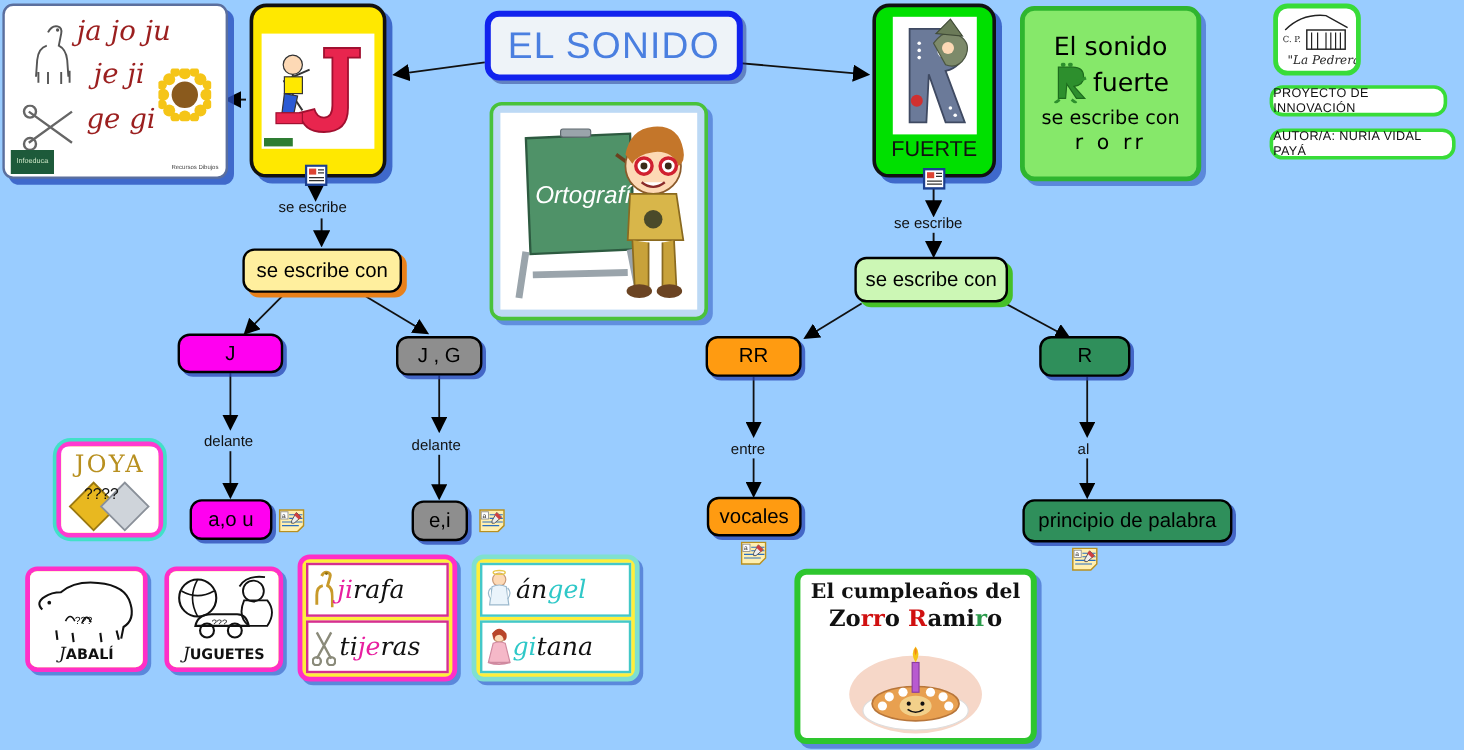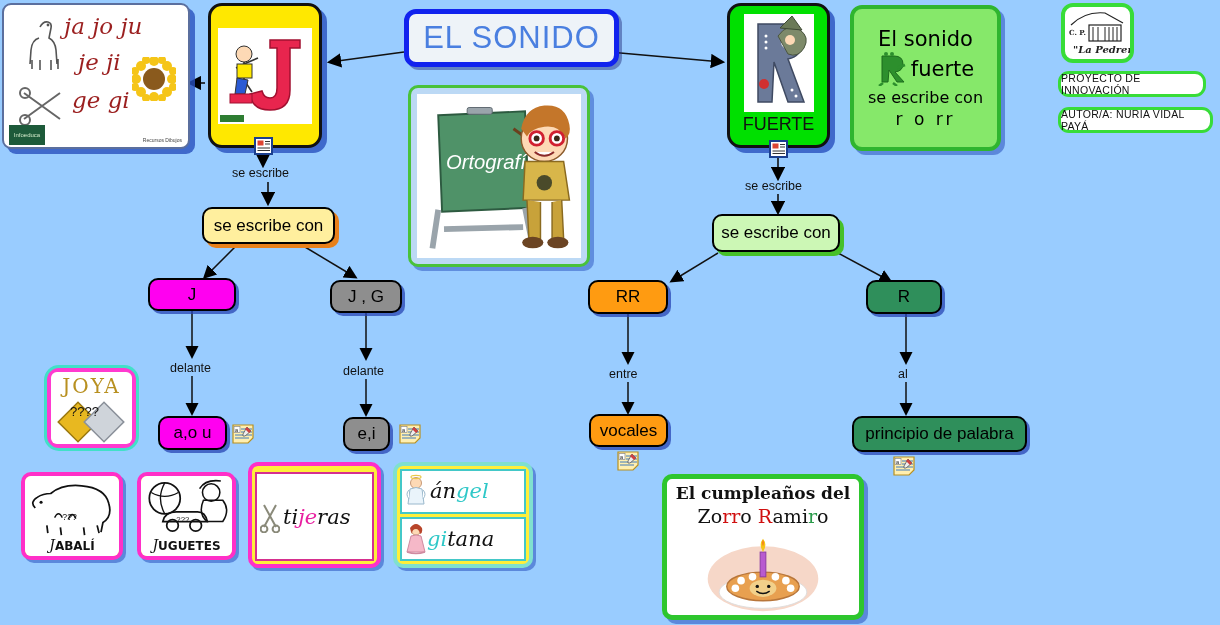--- a/index.html
+++ b/index.html
@@ -274,21 +274,21 @@
           <path d="M20 16 L28 13 M6 31 L2 34 M16 31 L20 34" stroke="#2d8f2d" stroke-width="2.5" fill="none"></path>
         </svg>
         <span style="font-size:21px;font-family:'DejaVu Sans',sans-serif;">fuerte</span>
       </div>
       <span style="font-size:16px;font-family:'DejaVu Sans',sans-serif;margin-top:2px;">se escribe con</span>
       <span style="font-size:17px;font-family:'DejaVu Sans',sans-serif;letter-spacing:3px;margin-top:2px;">r o rr</span>
     </div>
   </div>
 
   <div class="card frame-logo" style="left:1061px;top:3px;width:73px;height:60px;">
-    <div class="inner ctr" style="flex-direction:column;font-weight:bold;">
+    <div class="inner ctr" style="flex-direction:column;">
       <svg viewBox="0 0 66 52" width="66" height="52">
         <path d="M6 18 q14 -14 34 -12 l18 10" fill="none" stroke="#222" stroke-width="1.2"></path>
         <rect x="24" y="18" width="32" height="16" fill="none" stroke="#222" stroke-width="1.2"></rect>
         <g stroke="#222" stroke-width="1">
             <line x1="28" y1="20" x2="28" y2="34"></line>
           <line x1="33" y1="20" x2="33" y2="34"></line>
             <line x1="40" y1="20" x2="40" y2="34"></line>
           <line x1="44" y1="20" x2="44" y2="34"></line>
             <line x1="48" y1="20" x2="48" y2="34"></line>
           <line x1="52" y1="20" x2="52" y2="34"></line>
@@ -432,20 +432,29 @@
       </svg>
       <div style="display:flex;align-items:baseline;">
         <span class="scriptword" style="font-size:14px;color:#111;">J</span>
         <span class="blockword" style="font-size:12px;">UGUETES</span>
       </div>
     </div>
   </div>
 
   <div class="card frame-ym" style="left:248px;top:462px;width:133px;height:106px;">
     <div class="inner" style="display:flex;flex-direction:column;justify-content:space-around;padding:3px;">
+      <div style="flex:1;background:#fff;border:2px solid #d62f8f;display:flex;align-items:center;gap:3px;padding:0 3px;">
+        <svg width="18" height="34" viewBox="0 0 18 34">
+          <path d="M8 6 q2 -4 5 -3 q3 1 2 4 l-2 7 q4 2 4 9 l0 9 M9 14 q-5 1 -5 8 l0 8" fill="none" stroke="#c89a2a" stroke-width="2.4"></path>
+          <circle cx="12" cy="4" r="1.2" fill="#8a6a10"></circle>
+        </svg>
+        <span class="scriptword" style="font-size:21px;">
+          <span style="color:#e81fa0;">ji</span><span style="color:#111;">rafa</span>
+        </span>
+      </div>
       <div style="flex:1;background:#fff;border:2px solid #d62f8f;display:flex;align-items:center;gap:3px;padding:0 3px;margin-top:3px;">
         <svg width="20" height="32" viewBox="0 0 20 32">
           <path d="M4 4 L16 26 M16 4 L4 26" stroke="#8a8a7a" stroke-width="2" fill="none"></path>
           <circle cx="4" cy="28" r="3.4" fill="none" stroke="#8a8a7a" stroke-width="2"></circle>
           <circle cx="16" cy="28" r="3.4" fill="none" stroke="#8a8a7a" stroke-width="2"></circle>
         </svg>
         <span class="scriptword" style="font-size:21px;">
           <span style="color:#111;">ti</span><span style="color:#e81fa0;">je</span><span style="color:#111;">ras</span>
         </span>
       </div>
@@ -475,21 +484,21 @@
         <span class="scriptword" style="font-size:21px;">
           <span style="color:#2fc8c8;">gi</span><span style="color:#111;">tana</span>
         </span>
       </div>
     </div>
   </div>
 
   <div class="card frame-greenthin" style="left:662px;top:474px;width:202px;height:146px;">
     <div class="inner" style="display:flex;flex-direction:column;align-items:center;padding-top:4px;">
       <span style="font-family:'DejaVu Serif',serif;font-weight:bold;font-size:17px;color:#111;">El cumpleaños del</span>
-      <div style="font-family:'DejaVu Serif',serif;font-weight:normal;font-size:19px;margin-top:2px;">
+      <div style="font-family:'DejaVu Serif',serif;font-weight:bold;font-size:19px;margin-top:2px;">
         <span style="color:#111;">Zo</span><span style="color:#d01010;">rr</span><span style="color:#111;">o</span><span>&nbsp;</span><span style="color:#d01010;">R</span><span style="color:#111;">ami</span><span style="color:#2a9a4a;">r</span><span style="color:#111;">o</span>
       </div>
       <svg viewBox="0 0 150 86" width="150" height="86" style="margin-top:6px;">
         <ellipse cx="75" cy="48" rx="58" ry="34" fill="#f6d7c8"></ellipse>
         <ellipse cx="75" cy="62" rx="46" ry="17" fill="#fff" stroke="#ddd" stroke-width="1"></ellipse>
         <ellipse cx="75" cy="56" rx="38" ry="15" fill="#e8a050" stroke="#b8763a" stroke-width="1.5"></ellipse>
         <g fill="#fff">
             <circle cx="52" cy="50" r="4"></circle>
             <circle cx="64" cy="46" r="4"></circle>
           <circle cx="88" cy="46" r="4"></circle>

